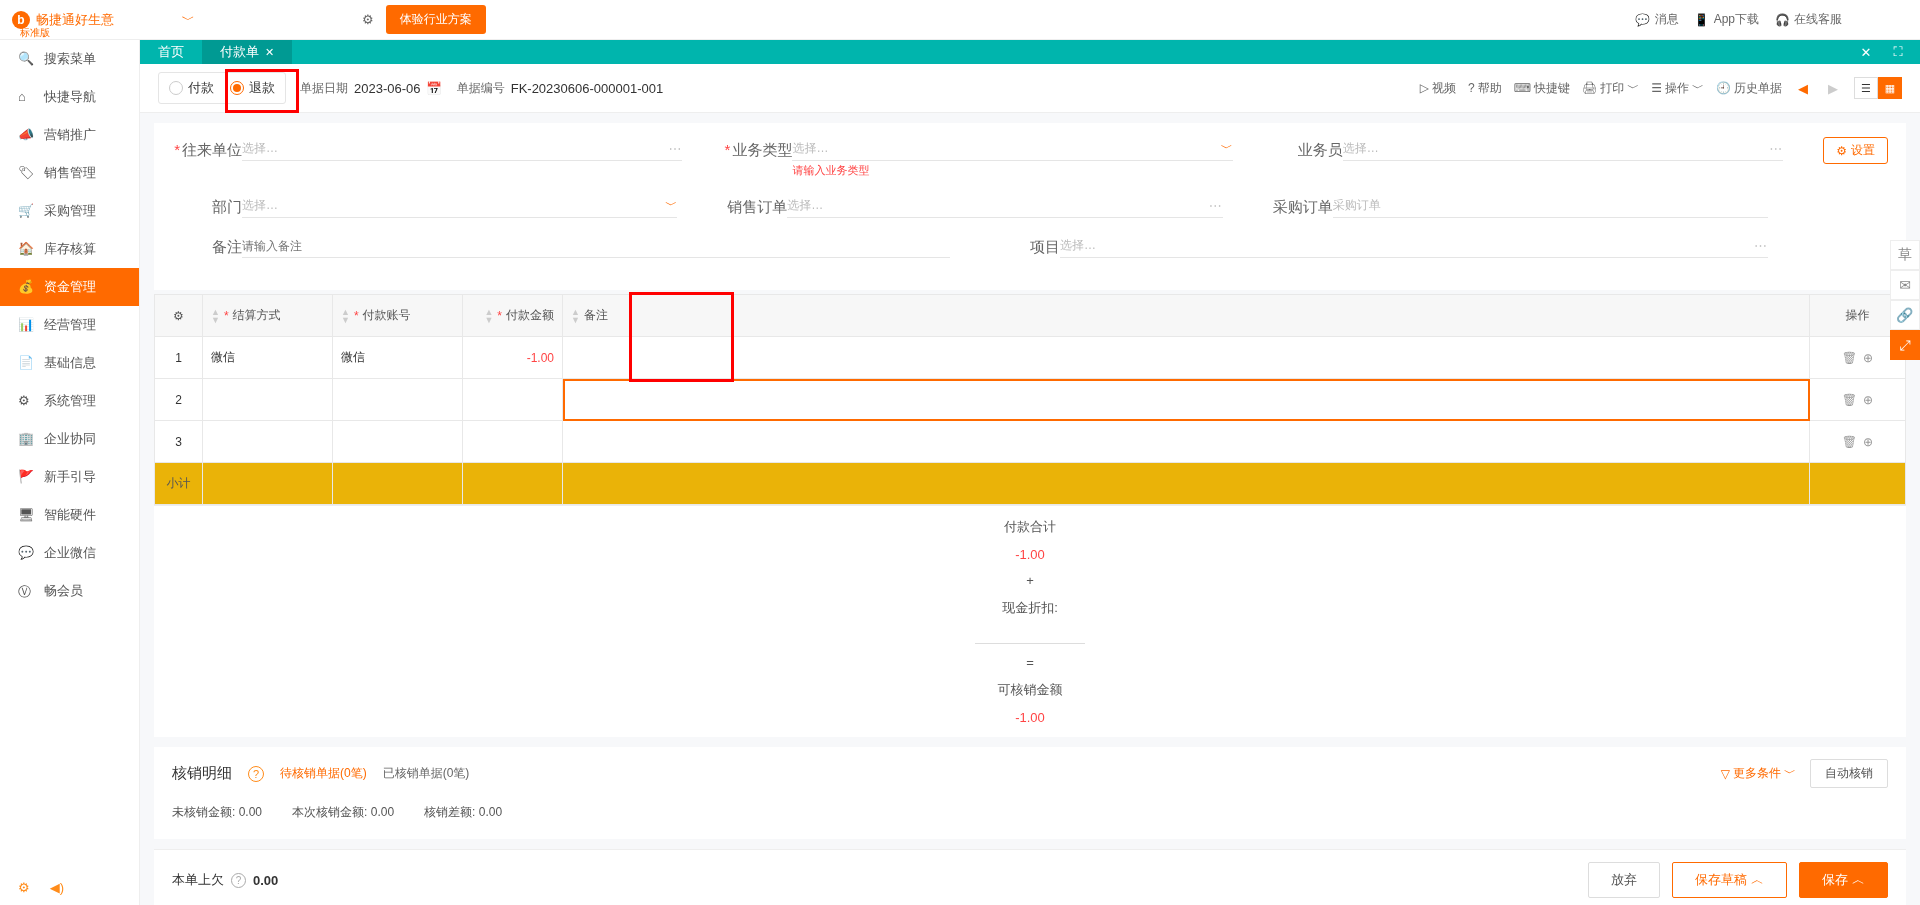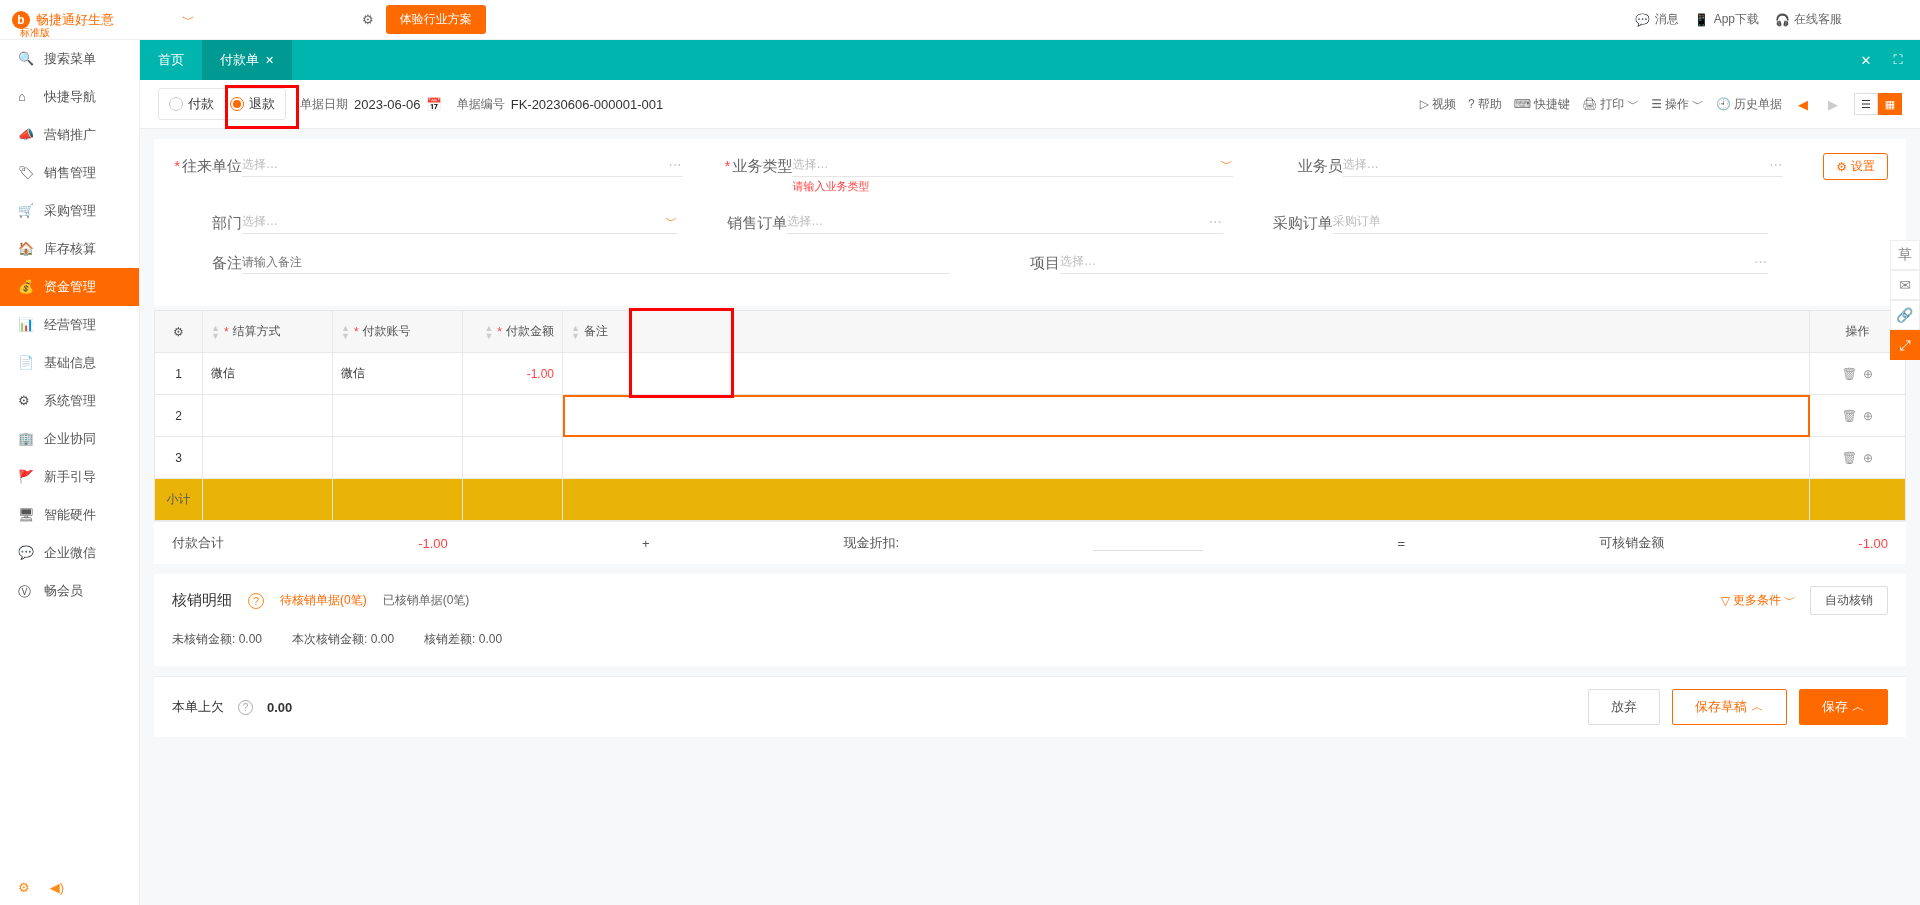--- a/index.html
+++ b/index.html
@@ -85,40 +85,40 @@
 col.c-acct { width: 130px; }
 col.c-amt { width: 100px; }
 col.c-remark { }
 col.c-ops { width: 96px; }
 .cell-selected { outline: 2px solid #ff6a00; outline-offset: -2px; }
 .redbox2 { position: absolute; border: 3px solid #f00; top: -2px; left: 475px; width: 105px; height: 90px; pointer-events: none; z-index: 5; }
 .row-icon { color: #999; cursor: pointer; margin: 0 3px; }
 tr.subtotal td { background: #eab308; color: #555; }
 
 
-.totals-bar { background: #fff; margin: 0 14px; padding: 12px 18px; display: flex; align-items: center; justify-content: space-between; gap: 0; font-size: 13px; color: #555; border-top: 1px solid #eee; }
+.totals-bar { background: #fff; margin: 0 14px; padding: 12px 18px; display: flex; align-items: center; justify-content: flex-end; gap: 11px; font-size: 13px; color: #555; border-top: 1px solid #eee; flex-direction: column; }
 .totals-bar .neg { color: #f44; }
 .totals-bar input.discount { border: none; border-bottom: 1px solid #ddd; width: 110px; text-align: right; outline: none; }
 
 
 .verify-section { background: #fff; margin: 10px 14px; padding: 12px 18px 18px 18px; }
 .verify-head { display: flex; align-items: center; gap: 16px; }
 .verify-title { font-size: 15px; color: #333; }
 .verify-q { width: 16px; height: 16px; border: 1px solid #ff8c1a; color: #ff8c1a; border-radius: 50%; display: inline-flex; align-items: center; justify-content: center; font-size: 11px; }
 .verify-tab { font-size: 12px; cursor: pointer; }
 .verify-tab.pending { color: #ff6a00; }
 .verify-tab.done { color: #666; }
 .verify-stats { display: flex; gap: 30px; margin-top: 16px; font-size: 12px; color: #555; }
 .verify-right { margin-left: auto; display: flex; align-items: center; gap: 14px; }
 .more-cond { color: #ff6a00; font-size: 12px; display: flex; align-items: center; gap: 3px; cursor: pointer; }
 .auto-btn { border: 1px solid #ddd; padding: 5px 14px; font-size: 12px; color: #555; cursor: pointer; border-radius: 2px; }
 
 
 .footer-bar { background: #fff; margin: 0 14px 10px 14px; padding: 12px 18px; display: flex; align-items: center; border-top: 1px solid #eee; }
-.owe { display: flex; align-items: center; gap: 14px; font-size: 13px; }
+.owe { display: flex; align-items: center; gap: 7px; font-size: 13px; }
 .owe .q { width: 15px; height: 15px; border: 1px solid #aaa; color: #aaa; border-radius: 50%; display: inline-flex; align-items: center; justify-content: center; font-size: 10px; }
 .owe .amt { font-weight: bold; }
 .footer-btns { margin-left: auto; display: flex; gap: 12px; }
 .btn { padding: 8px 22px; font-size: 13px; border-radius: 2px; cursor: pointer; display: flex; align-items: center; gap: 4px; }
 .btn-plain { border: 1px solid #ddd; background: #fff; color: #555; }
 .btn-outline { border: 1px solid #ff6a00; background: #fff; color: #ff6a00; }
 .btn-primary { border: 1px solid #ff6a00; background: #ff6a00; color: #fff; }
 
 
 .right-float { position: absolute; right: 0; top: 200px; display: flex; flex-direction: column; }

